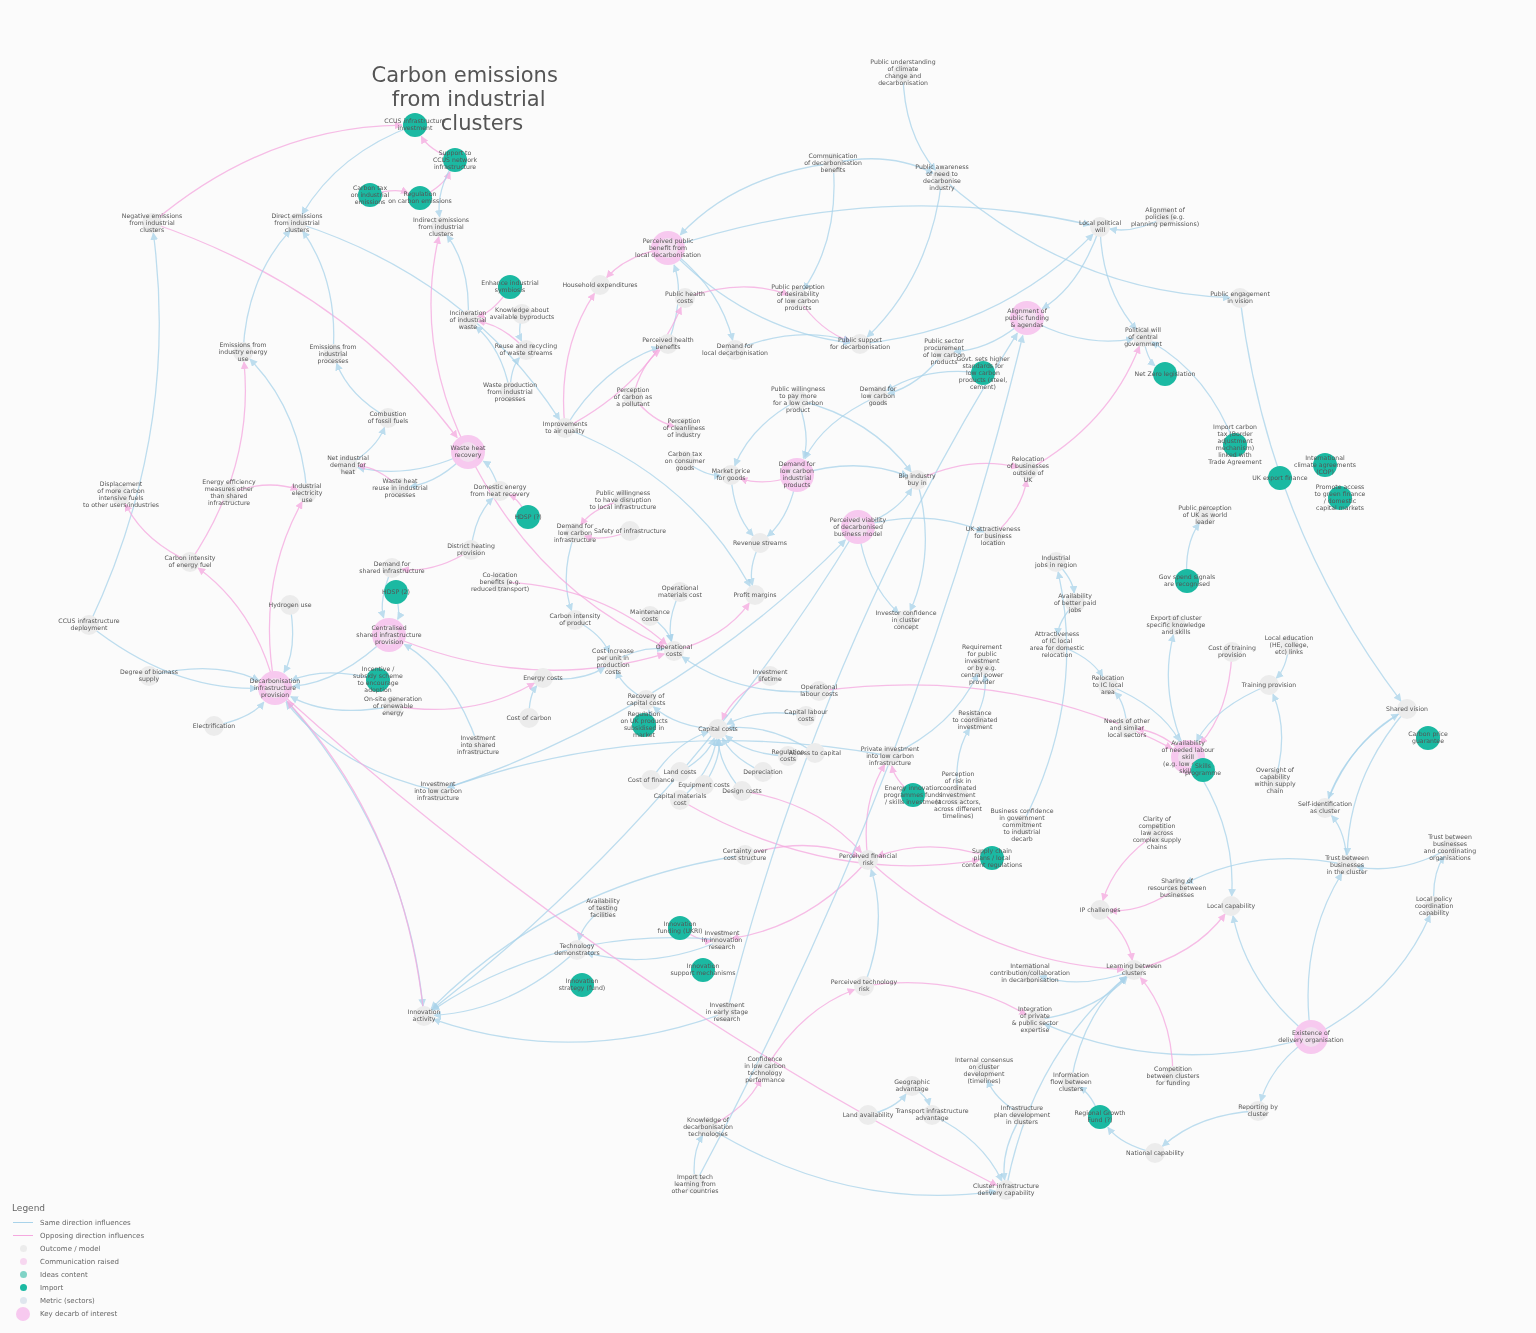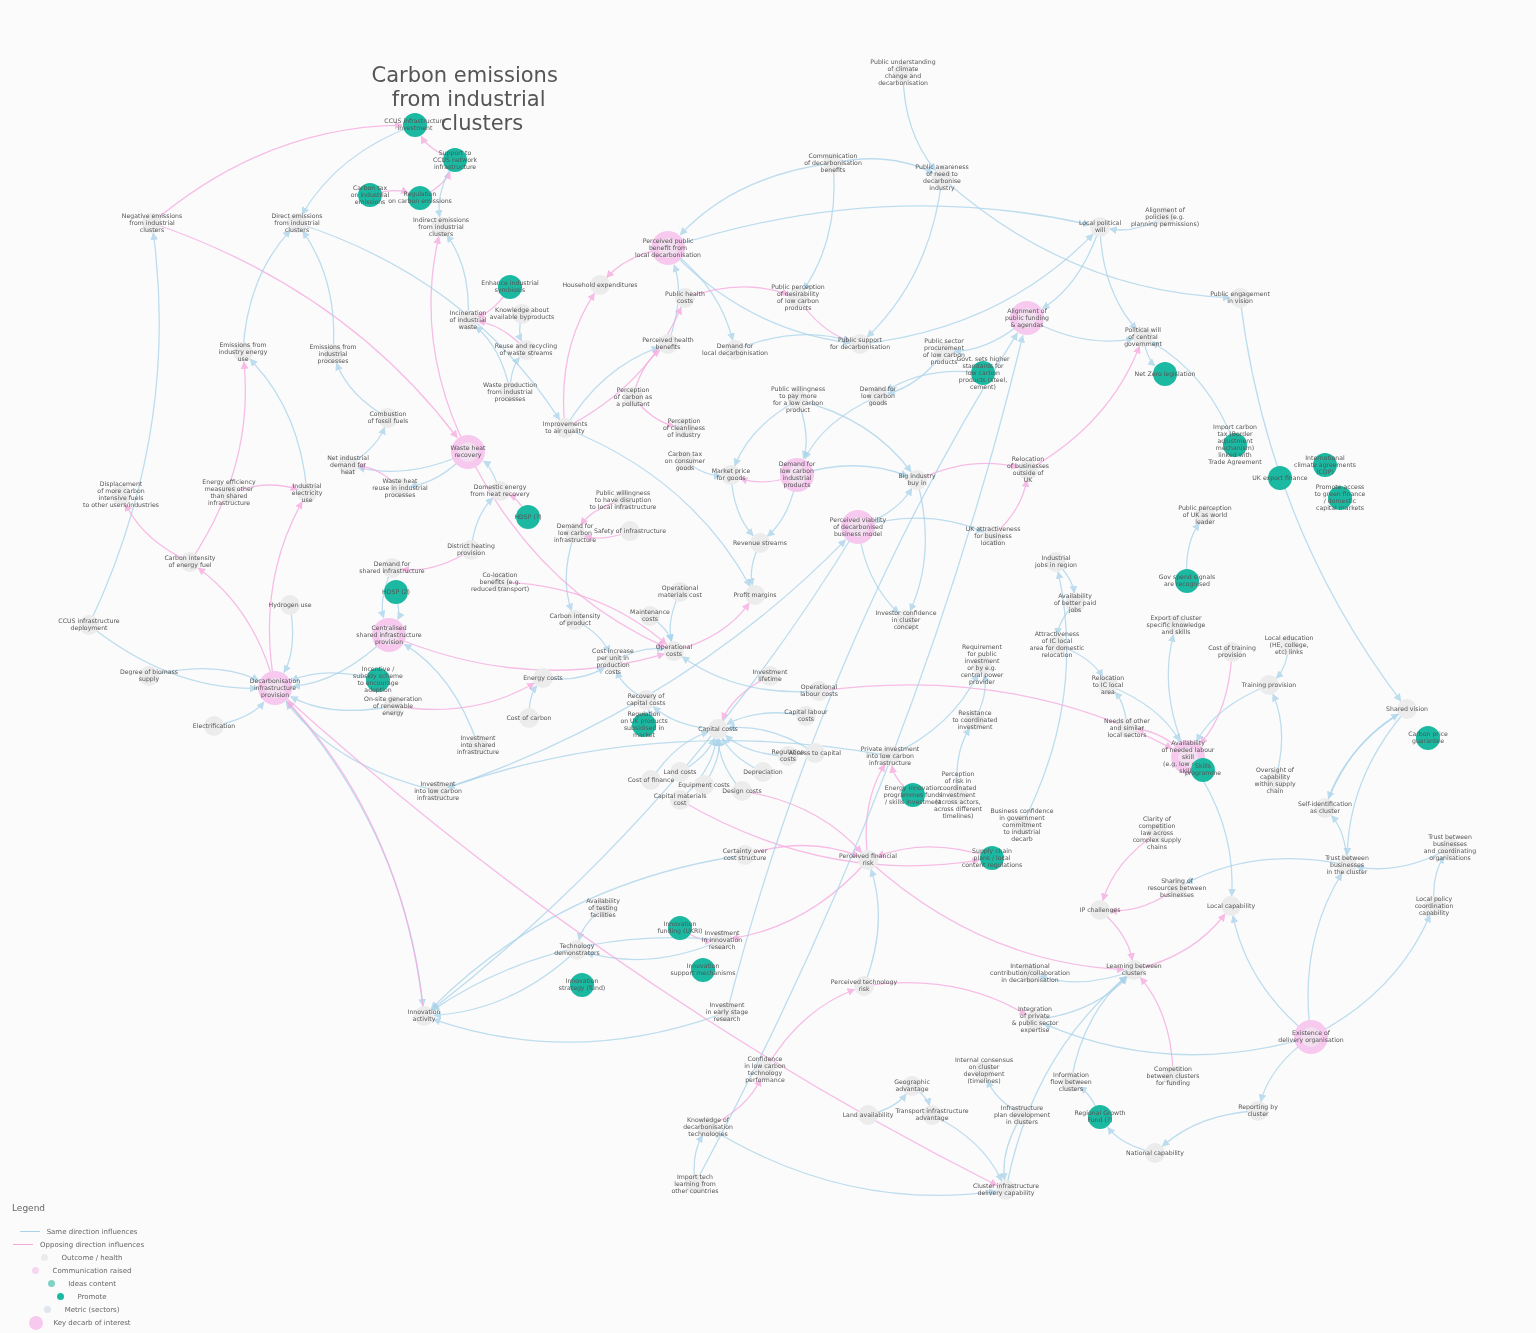--- a/index.html
+++ b/index.html
@@ -4,22 +4,22 @@
 <style>
   html,body{margin:0;padding:0;background:#fbfbfb;}
   body{width:1536px;height:1333px;position:relative;overflow:hidden;font-family:"DejaVu Sans","Liberation Sans",sans-serif;}
   #diagram{position:absolute;left:0;top:0;width:1536px;height:1333px;}
   .edge{fill:none;stroke-width:1.3;opacity:.75;}
   .edge.same{stroke:#a9d3ea;}
   .edge.opp{stroke:#f5a8df;}
   .node-label{font-size:6.2px;fill:#555;text-anchor:middle;font-family:"DejaVu Sans",sans-serif;}
   .title{font-size:21px;fill:#555;text-anchor:middle;font-family:"DejaVu Sans",sans-serif;}
   .legend{position:absolute;left:12px;top:1203px;font-size:7px;color:#666;}
-  .legend-title{font-size:9px;color:#666;margin-bottom:12px;}
-  .legend-row{display:flex;align-items:center;height:13px;justify-content:center;}
+  .legend-title{font-size:9px;color:#666;margin-bottom:3px;}
+  .legend-row{display:flex;align-items:center;height:13px;}
   .legend-sym{width:22px;display:flex;justify-content:center;align-items:center;margin-right:6px;}
   .line-sym{width:20px;height:0;border-top:1px solid;}
   .dot-sym{border-radius:50%;}
 </style>
 </head>
 <body>
 
 <svg id="diagram" viewBox="0 0 1536 1333" xmlns="http://www.w3.org/2000/svg">
   <defs>
     <marker id="arrow-same" viewBox="0 0 10 10" refX="9" refY="5" markerWidth="6" markerHeight="6" orient="auto-start-reverse">
@@ -893,39 +893,39 @@
       <div class="legend-row">
         <span class="legend-sym">
           <span class="line-sym" style="border-top-color: rgb(245, 168, 223);"></span>
         </span>
         <span>Opposing direction influences</span>
       </div>
       <div class="legend-row">
         <span class="legend-sym">
           <span class="dot-sym" style="width: 7px; height: 7px; background: rgb(236, 236, 236);"></span>
         </span>
-        <span>Outcome / health</span>
+        <span>Outcome / model</span>
       </div>
       <div class="legend-row">
         <span class="legend-sym">
           <span class="dot-sym" style="width: 7px; height: 7px; background: rgb(247, 215, 240);"></span>
         </span>
         <span>Communication raised</span>
       </div>
       <div class="legend-row">
         <span class="legend-sym">
           <span class="dot-sym" style="width: 7px; height: 7px; background: rgb(127, 211, 198);"></span>
         </span>
         <span>Ideas content</span>
       </div>
       <div class="legend-row">
         <span class="legend-sym">
           <span class="dot-sym" style="width: 7px; height: 7px; background: rgb(27, 185, 162);"></span>
         </span>
-        <span>Promote</span>
+        <span>Import</span>
       </div>
       <div class="legend-row">
         <span class="legend-sym">
           <span class="dot-sym" style="width: 7px; height: 7px; background: rgb(223, 230, 238);"></span>
         </span>
         <span>Metric (sectors)</span>
       </div>
       <div class="legend-row">
         <span class="legend-sym">
           <span class="dot-sym" style="width: 14px; height: 14px; background: rgb(247, 201, 239);"></span>

